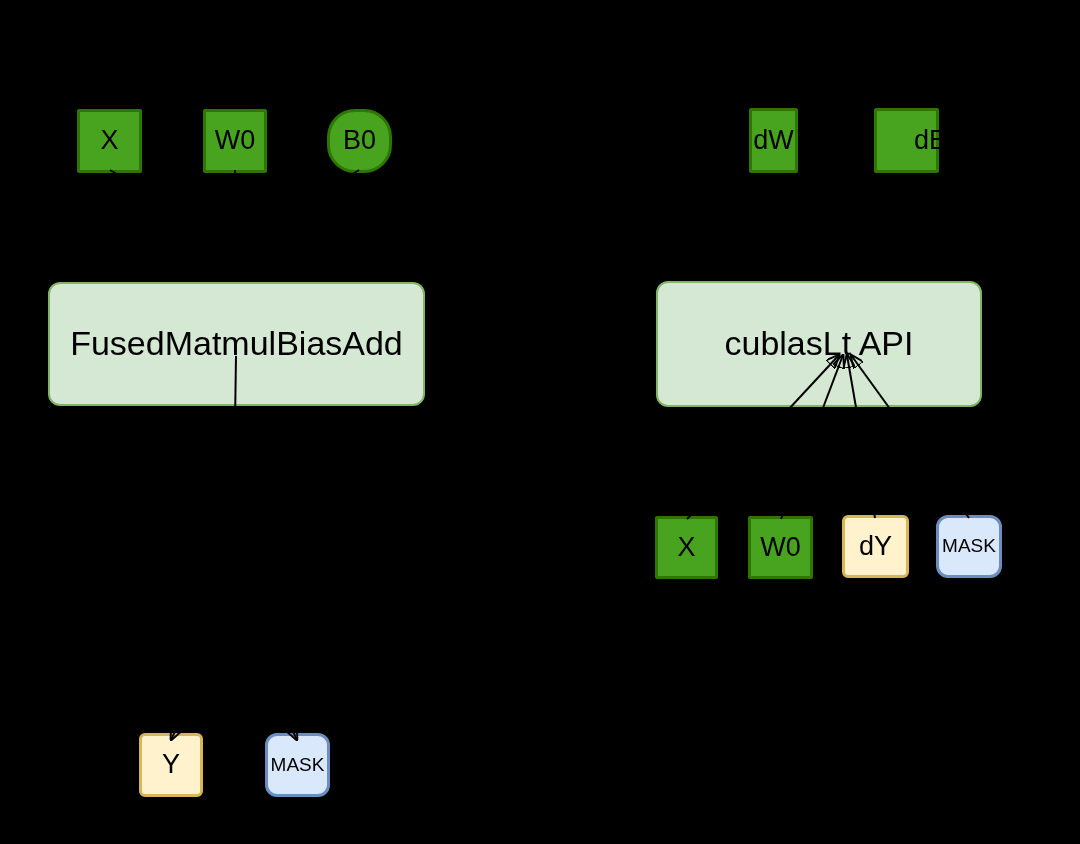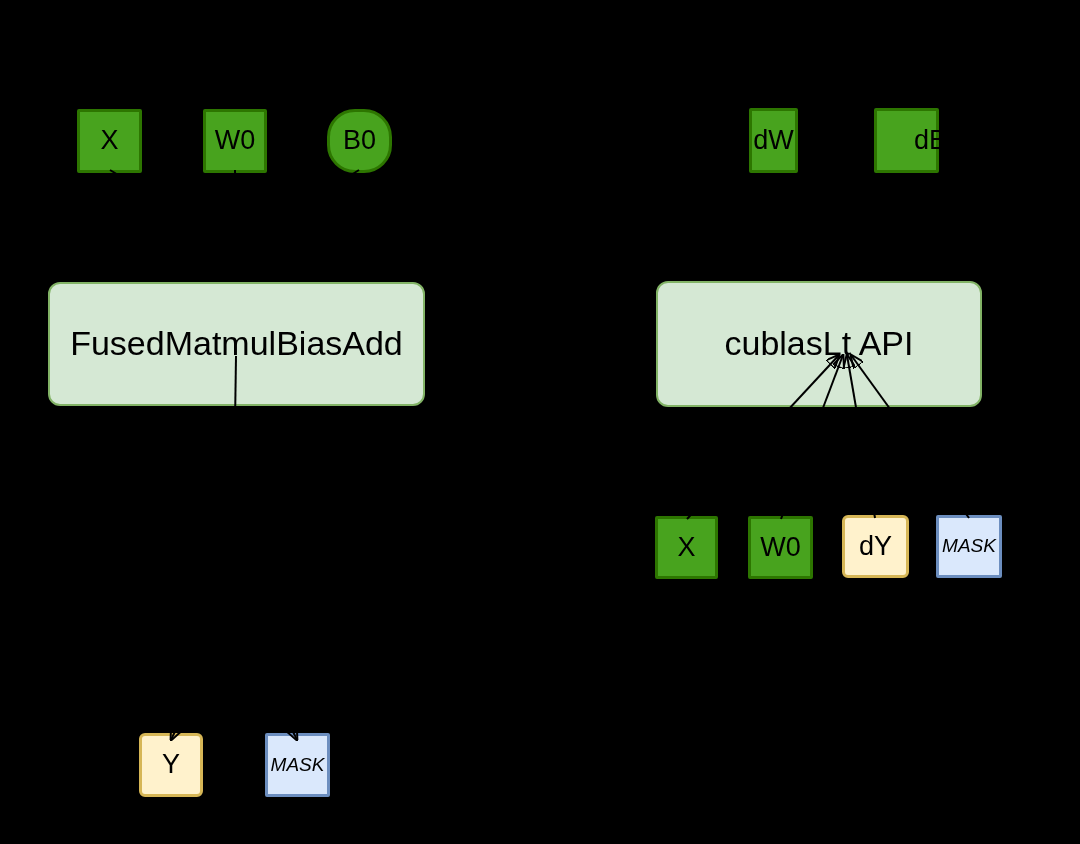--- a/index.html
+++ b/index.html
@@ -17,21 +17,21 @@
     display: flex;
     align-items: center;
     justify-content: center;
     color: #000;
     text-align: center;
     line-height: 1.1;
     white-space: nowrap;
   }
   .sq-green  { background: var(--green-fill);      border: 3px solid var(--green-stroke); border-radius: 2px; }
   .sq-yellow { background: var(--yellow-fill);     border: 3px solid var(--yellow-stroke); border-radius: 6px; }
-  .sq-blue   { background: var(--blue-fill);       border: 3px solid var(--blue-stroke); border-radius: 2px; font-style: italic; }
+  .sq-blue   { background: var(--blue-fill);       border: 3px solid var(--blue-stroke); border-radius: 12px; }
   .op-green  { background: var(--lightgreen-fill); border: 2px solid var(--lightgreen-stroke); border-radius: 12px; }
   .op-red    { background: var(--red-fill);        border: 3px solid var(--red-stroke); border-radius: 12px; }
   .fs-lg { font-size: 34px; margin-top: 48px; }
   .fs-md { font-size: 27px; }
   .fs-sm { font-size: 19px; }
   #edges {
     position: absolute; left: 0; top: 0;
     width: 1080px; height: 844px;
     pointer-events: none;
   }

